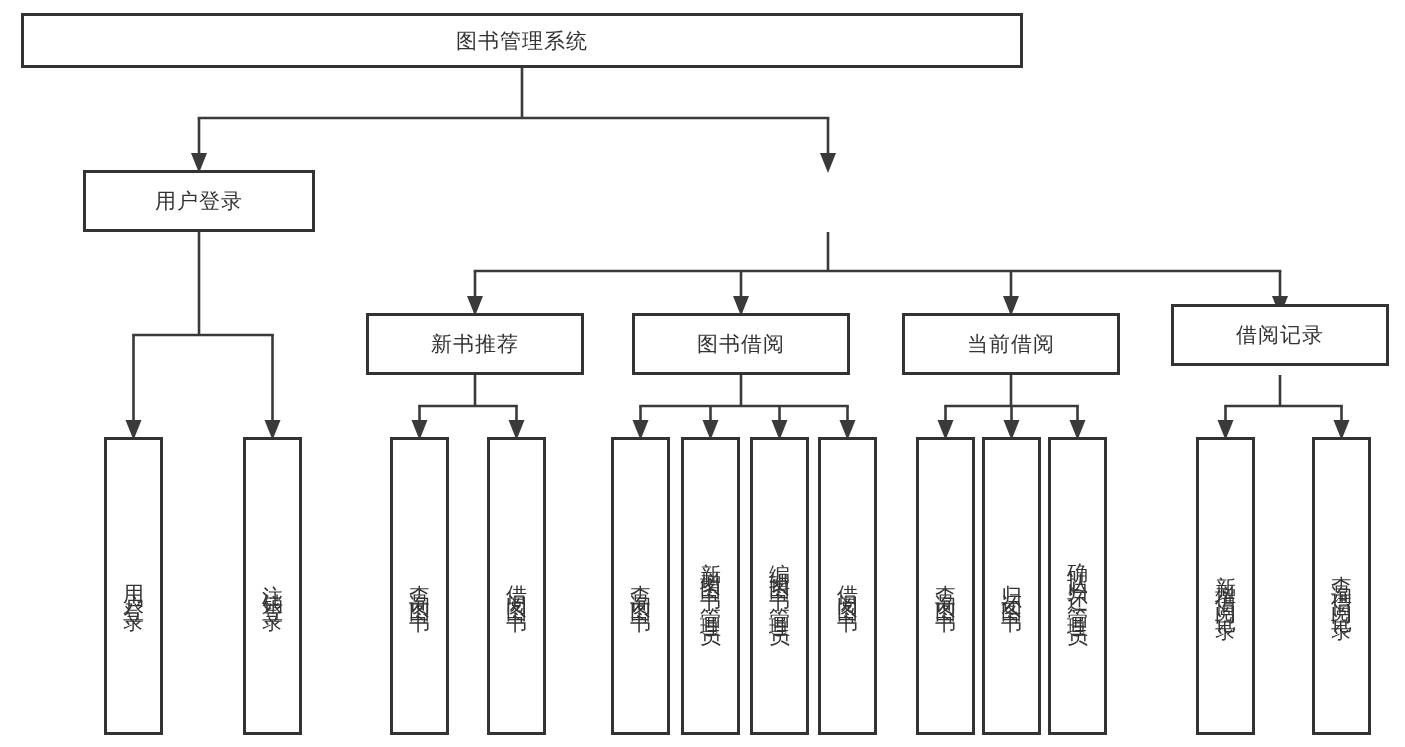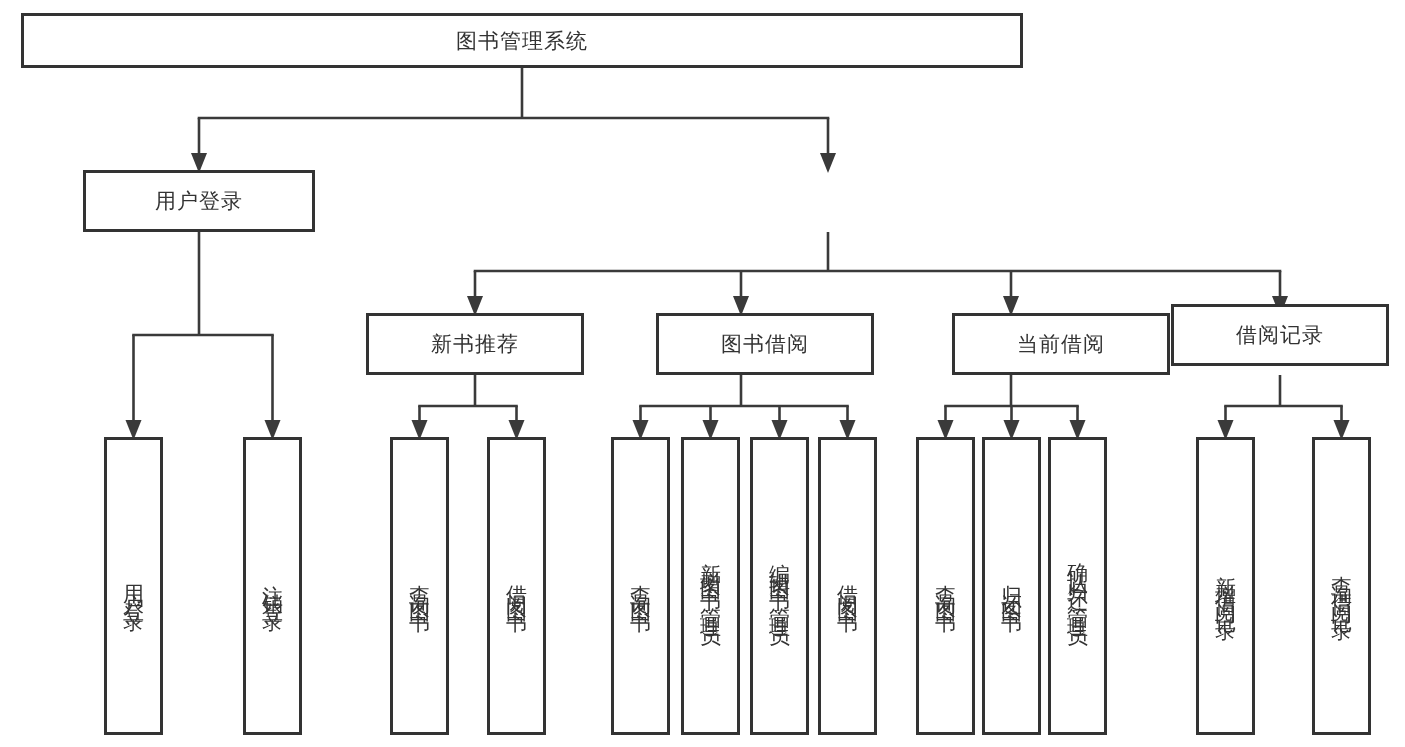--- a/index.html
+++ b/index.html
@@ -57,22 +57,22 @@
     z-index:5;
     white-space:nowrap;
   }
   
   .n-root{left:21px;top:13px;width:1002px;height:55px;}
   
   .n-l2a{left:83px;top:170px;width:232px;height:62px;}
   .n-l2b{left:712px;top:170px;width:232px;height:62px;}
   
   .n-l3a{left:366px;top:313px;width:218px;height:62px;text-align:center;}
-  .n-l3b{left:656px;top:313px;width:218px;height:62px;}
-  .n-l3c{left:952px;top:313px;width:218px;height:62px;}
+  .n-l3b{left:632px;top:313px;width:218px;height:62px;}
+  .n-l3c{left:902px;top:313px;width:218px;height:62px;}
   .n-l3d{left:1171px;top:304px;width:218px;height:62px;}
   
   .leaf{top:437px;width:59px;height:298px;}
   .f-a1{left:104px;} .f-a2{left:243px;}
   .f-b1{left:390px;} .f-b2{left:487px;}
   .f-c1{left:611px;} .f-c2{left:681px;} .f-c3{left:750px;} .f-c4{left:818px;}
   .f-d1{left:916px;} .f-d2{left:982px;} .f-d3{left:1048px;}
   .f-e1{left:1196px;} .f-e2{left:1312px;}
 </style>
 </head>

